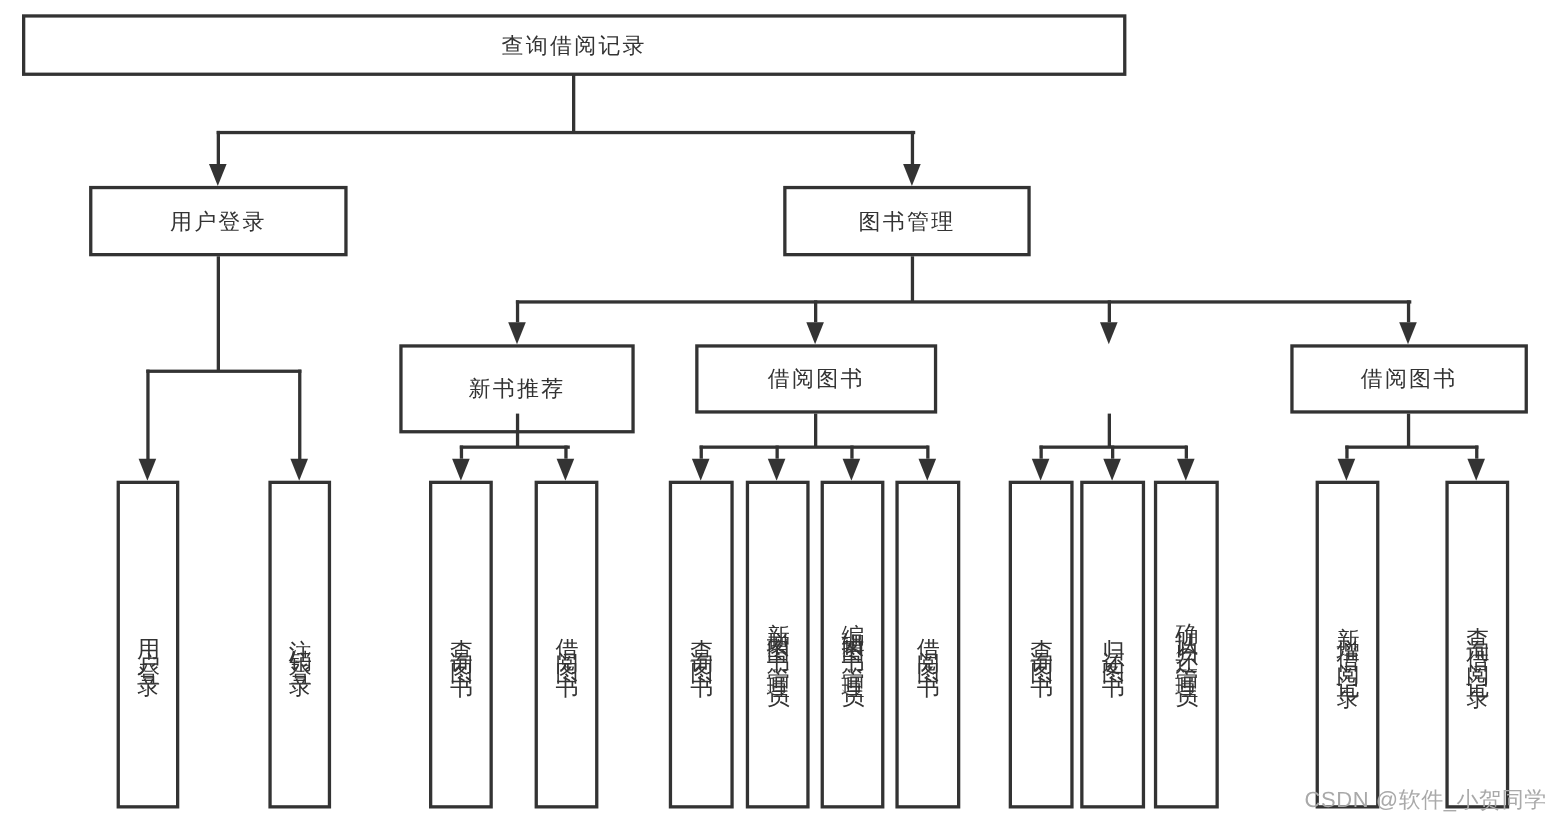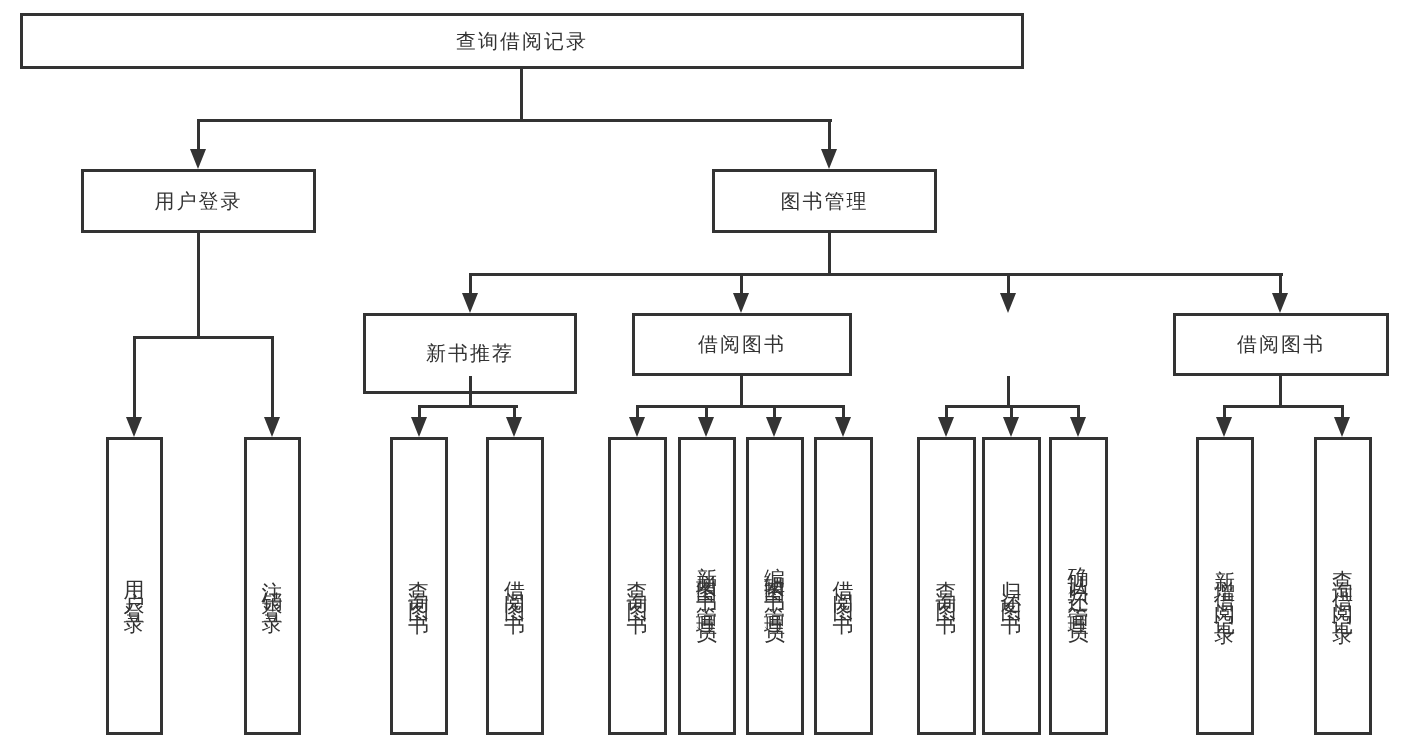--- a/index.html
+++ b/index.html
@@ -151,14 +151,15 @@
     <span class="vtext">确认归还（管理员）</span>
   </div>
 
   <div class="box vbox" style="left:1196px; top:437px; width:58px; height:298px">
     <span class="vtext">新增借阅记录</span>
   </div>
   <div class="box vbox" style="left:1314px; top:437px; width:58px; height:298px">
     <span class="vtext">查询借阅记录</span>
   </div>
 
+  <div class="watermark">CSDN @软件_小贺同学</div>
 
 </div>
 
 </body></html>

